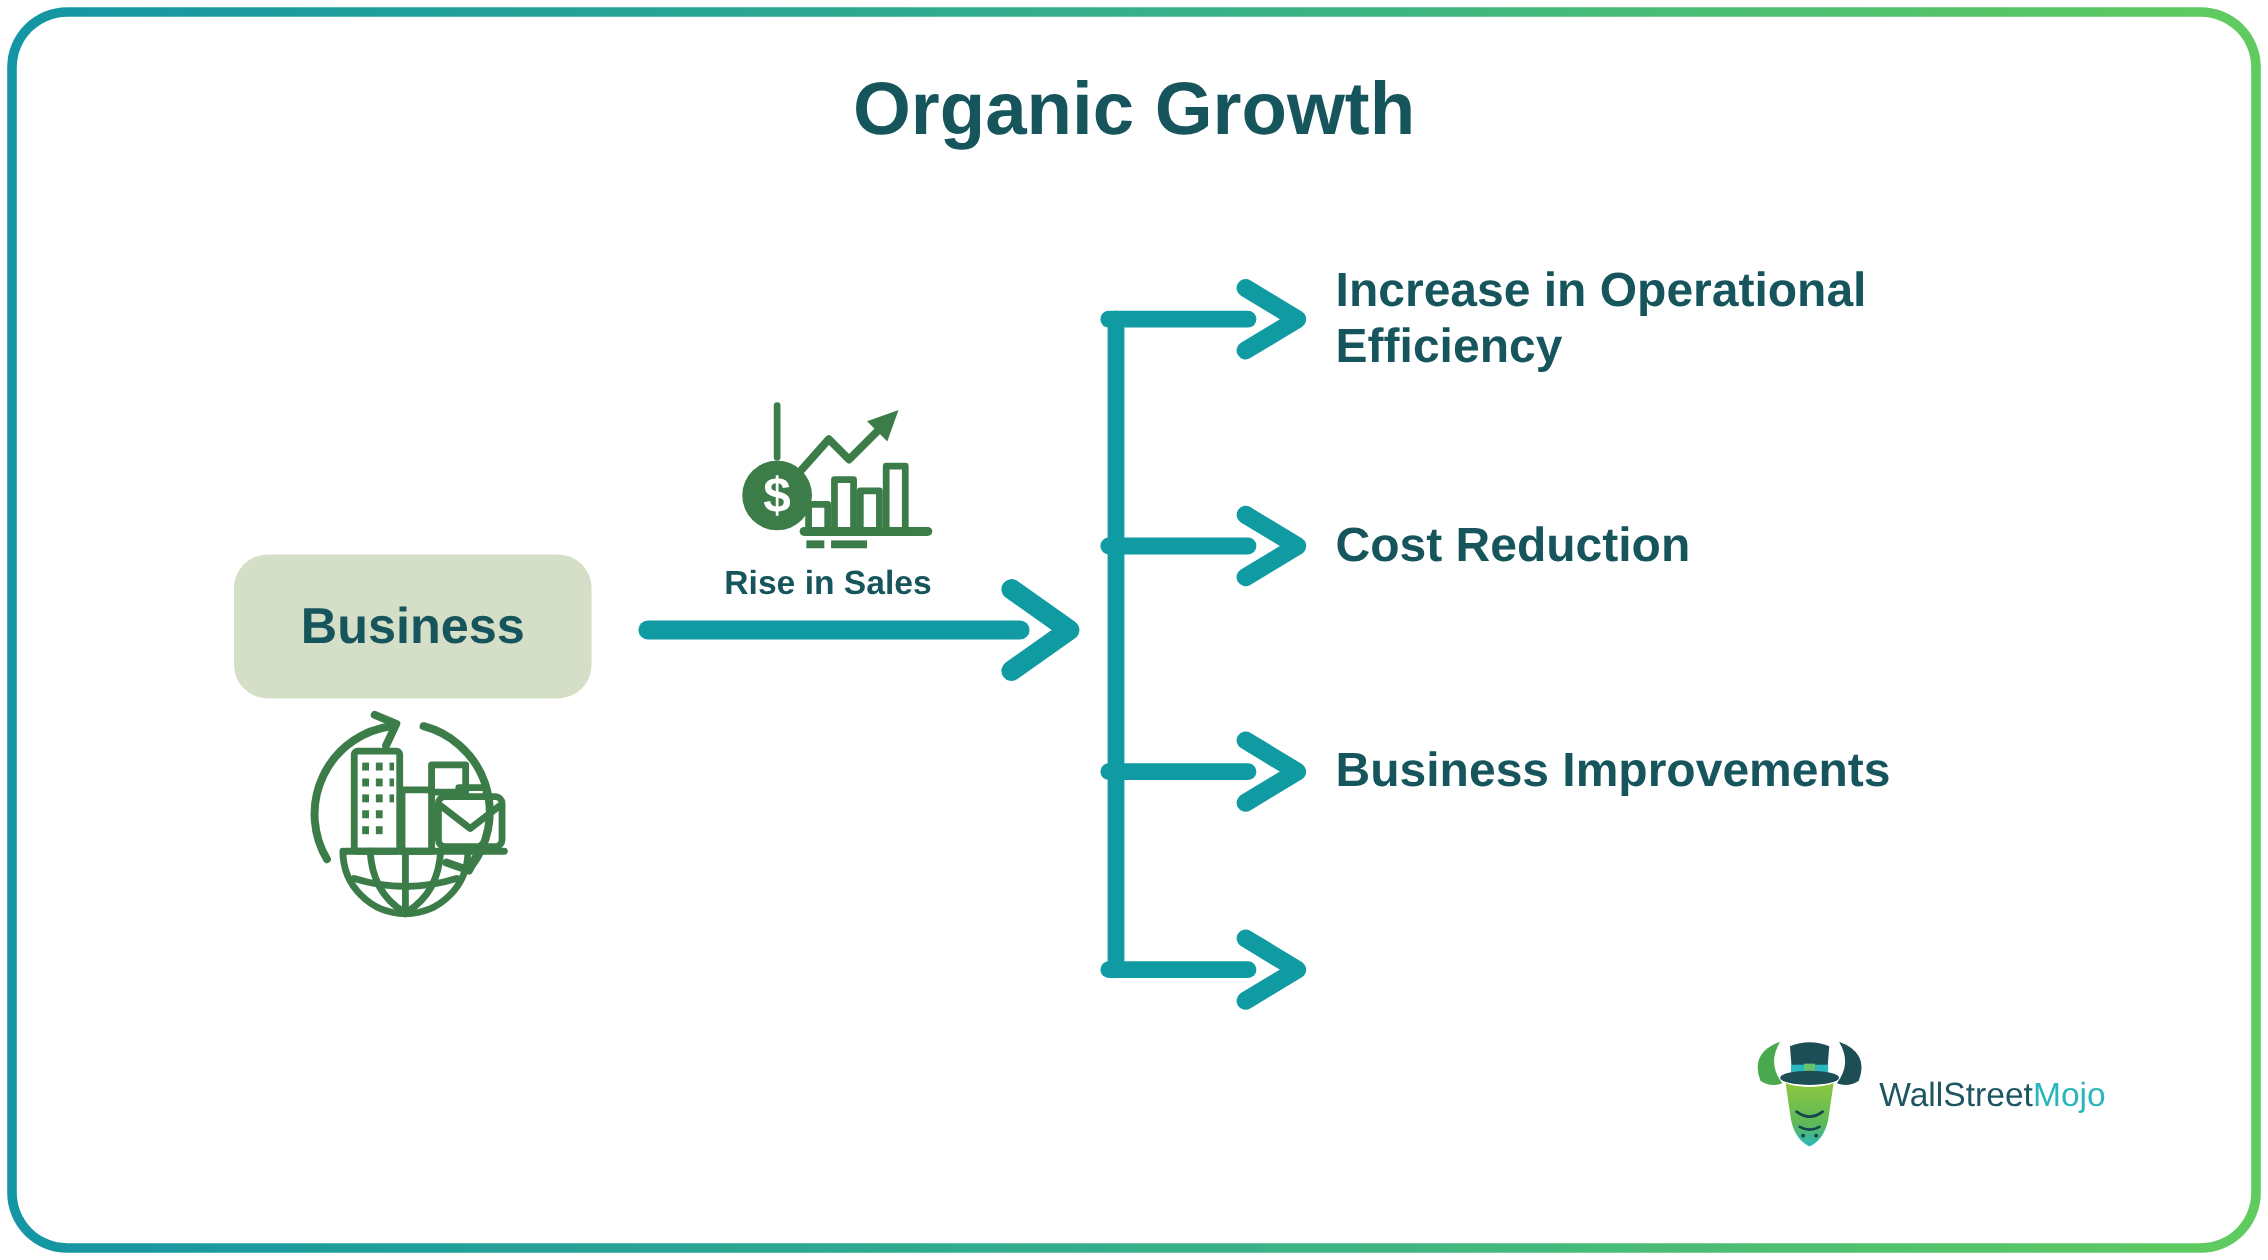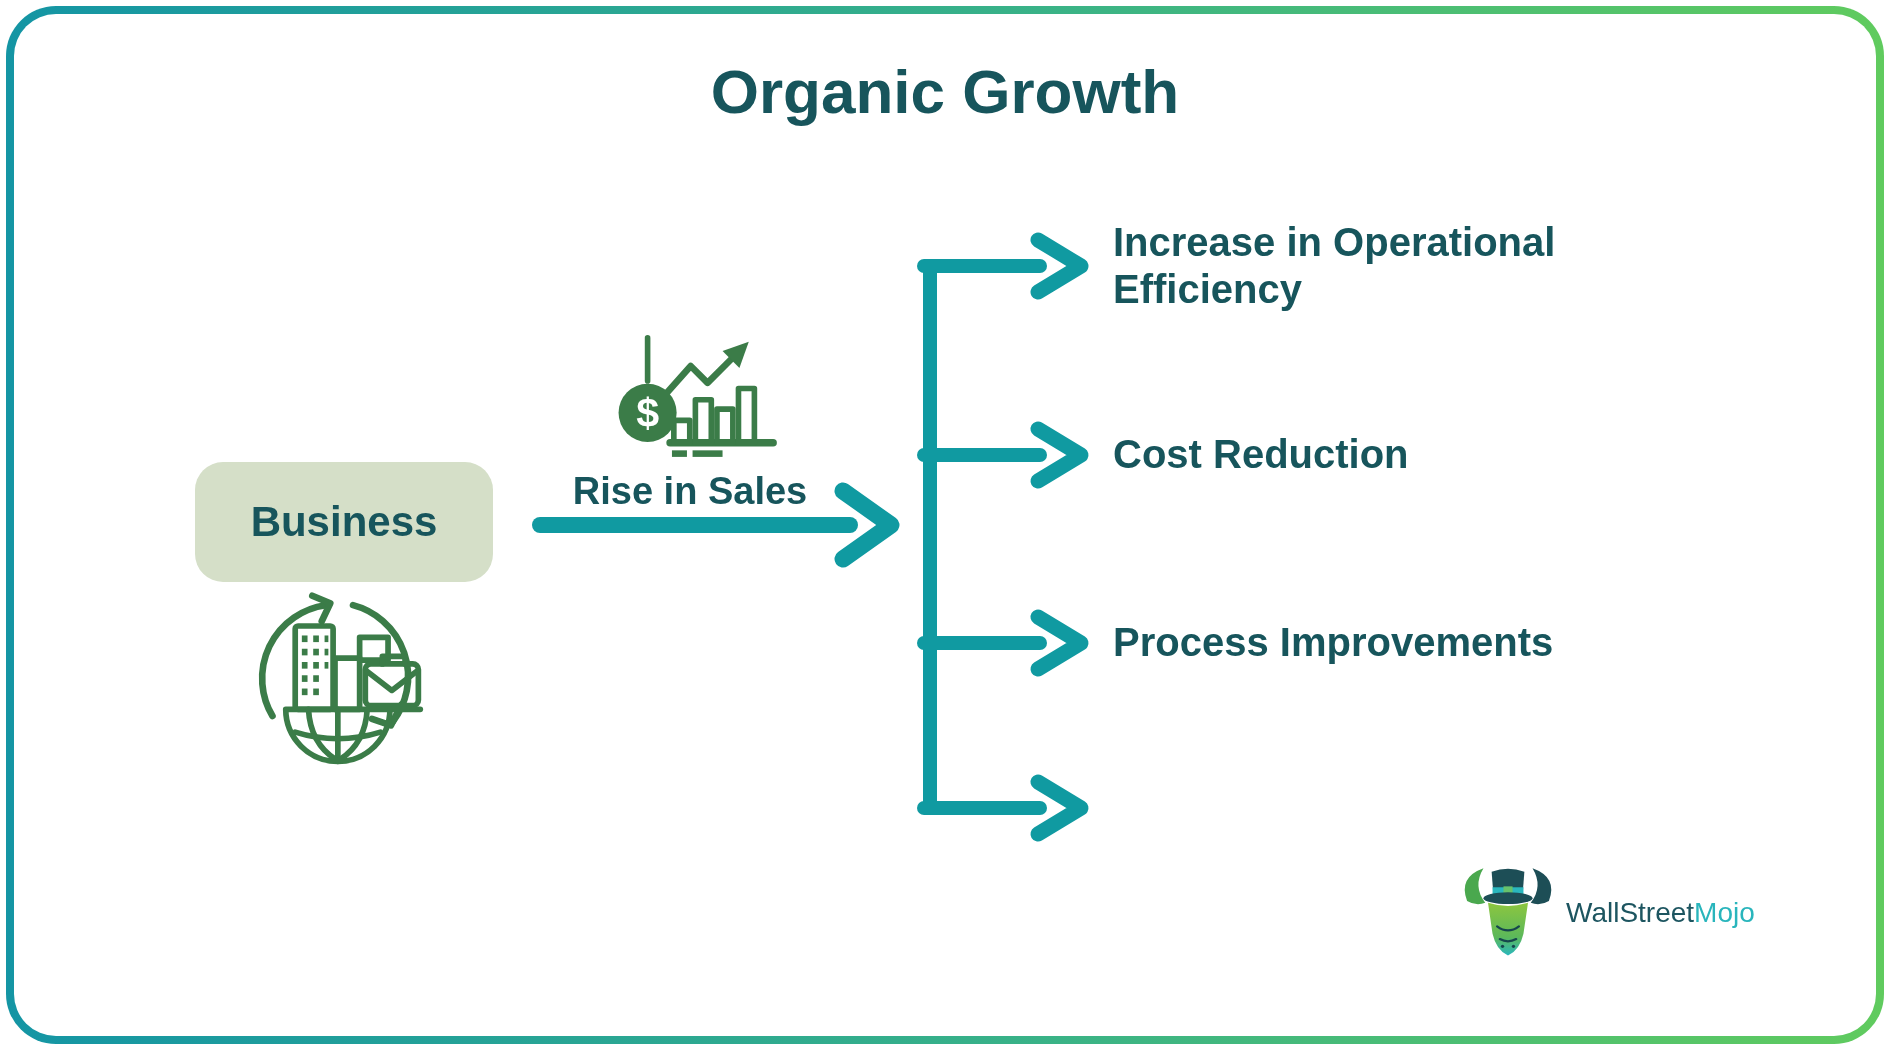--- a/index.html
+++ b/index.html
@@ -14,21 +14,21 @@
          font-size:62px;font-weight:700;color:#17555c;}
 
   .business-box{position:absolute;left:195px;top:462px;width:298px;height:120px;
         background:#d5dfc8;border-radius:28px;display:flex;align-items:center;justify-content:center;}
   .business-box span{font-size:42px;font-weight:700;color:#17555c;}
 
   .business-icon{position:absolute;left:240px;top:590px;}
   .sales-icon{position:absolute;left:612px;top:330px;}
 
   .edge-label{position:absolute;left:545px;top:470px;width:290px;text-align:center;
-        font-size:38px;font-weight:700;color:#17555c;}
+        font-size:28px;font-weight:700;color:#17555c;}
 
   .connectors{position:absolute;left:0;top:0;}
 
   .branch-label{position:absolute;left:1113px;transform:translateY(-50%);
         font-size:40px;font-weight:700;color:#17555c;line-height:1.18;}
   .branch-label.wrap{width:480px;}
   .bl-0{top:266px;}
   .bl-1{top:455px;}
   .bl-2{top:643px;}
   .bl-3{top:808px;}
@@ -147,21 +147,21 @@
 
       <g>
         <path d="M924 808 H1040" stroke-width="14"></path>
         <path d="M1038 782 L1081 808 L1038 834" stroke-width="15"></path>
       </g>
     </g>
   </svg>
 
   <div class="branch-label bl-1">Cost Reduction</div>
   <div class="branch-label wrap bl-0">Increase in  Operational Efficiency</div>
-  <div class="branch-label bl-2">Process Improvements</div>
+  <div class="branch-label bl-2">Business Improvements</div>
 
   <div class="logo">
     <svg width="100" height="104" viewBox="0 0 110 112">
       <defs>
         <linearGradient id="faceGrad" x1="0" y1="0" x2="0" y2="1">
           <stop offset="0" stop-color="#8dc63f"></stop>
           <stop offset="0.65" stop-color="#5cb85a"></stop>
           <stop offset="1" stop-color="#2ab7bd"></stop>
         </linearGradient>
       </defs>

